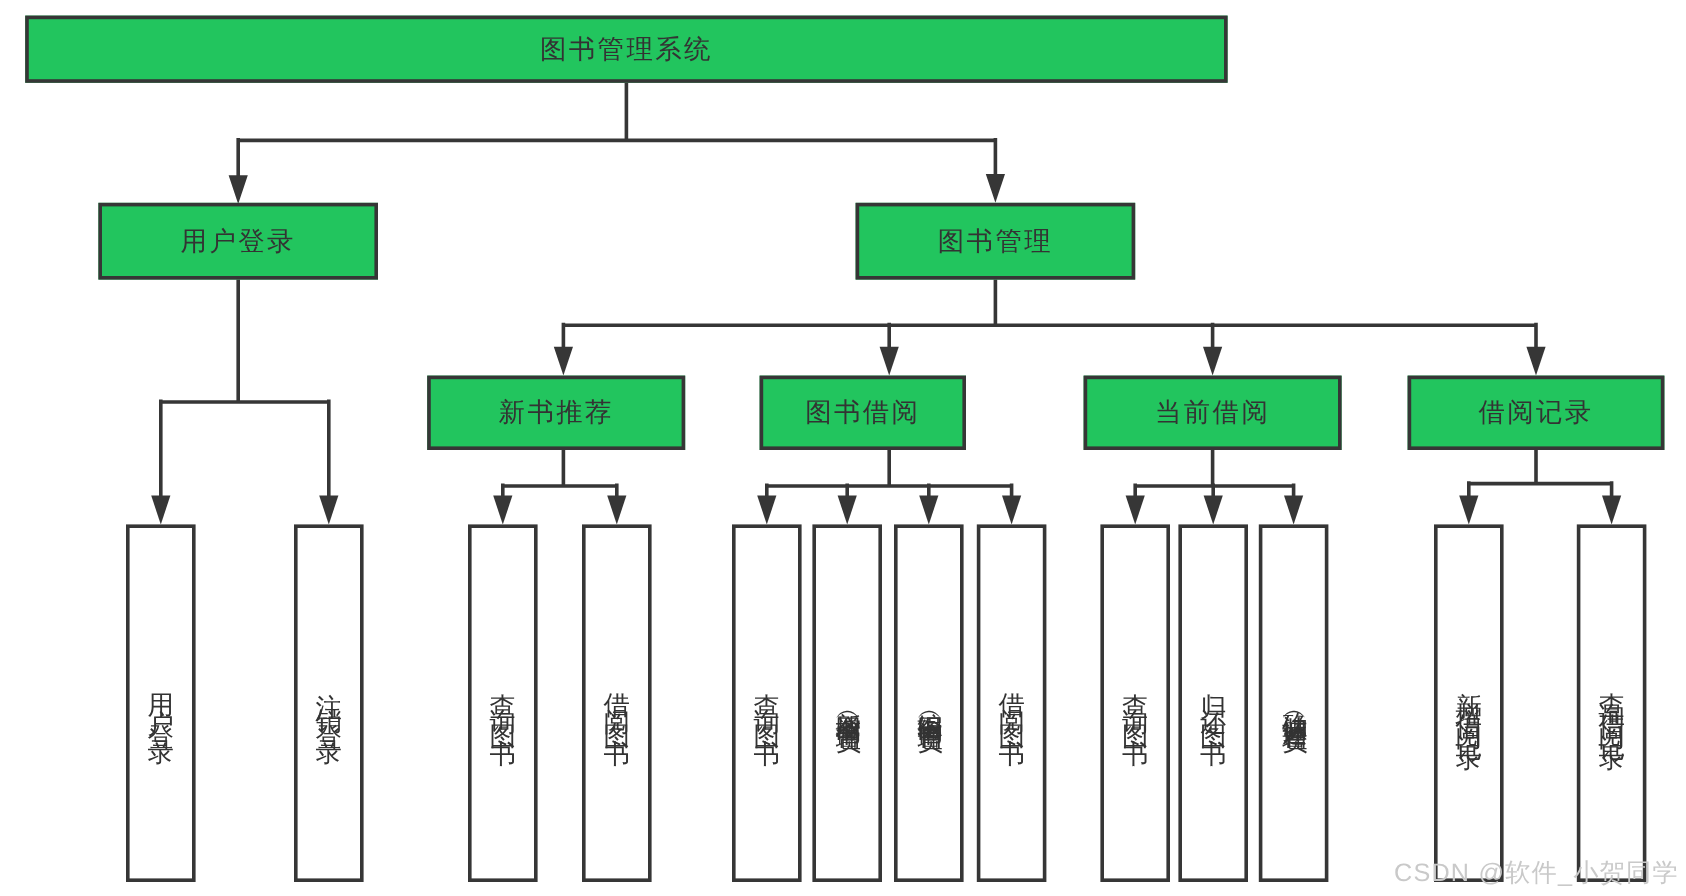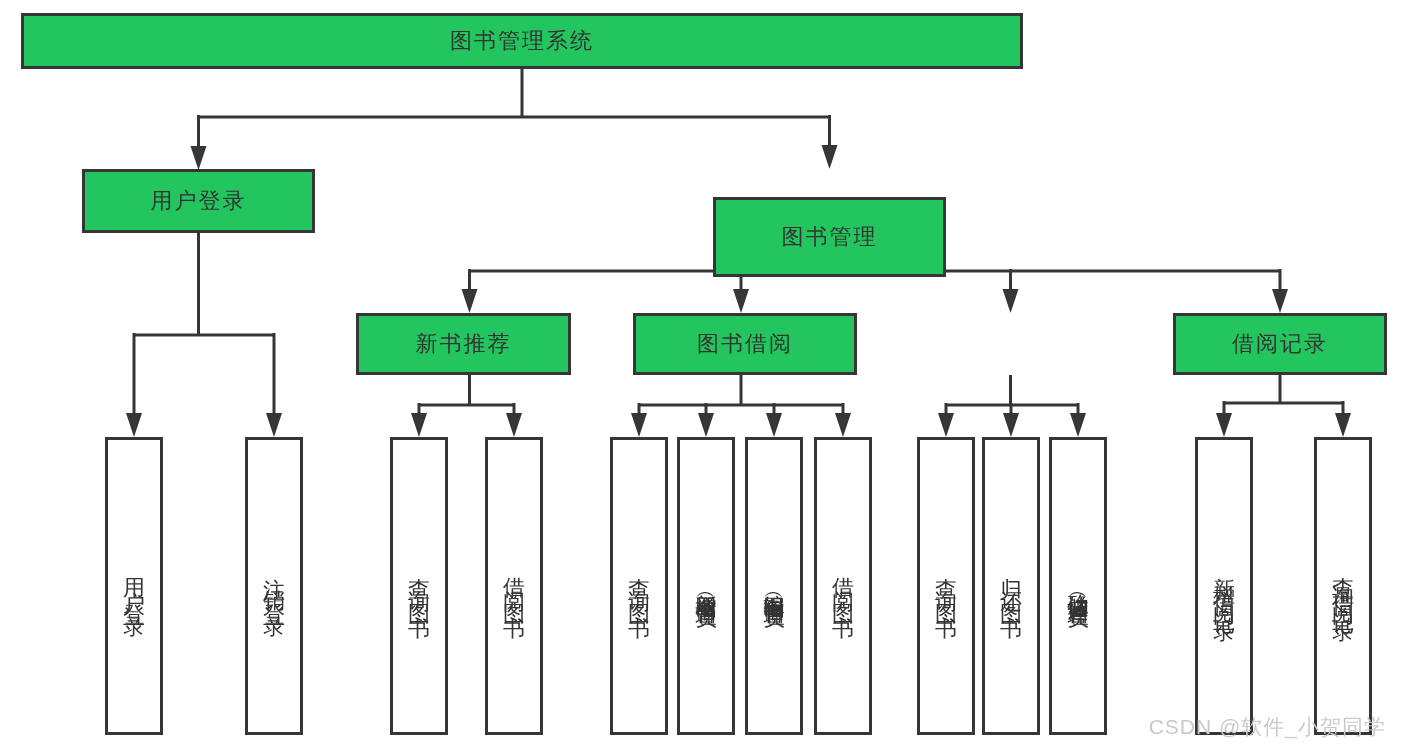--- a/index.html
+++ b/index.html
@@ -26,21 +26,21 @@
     border:3px solid #363636;
     display:flex;align-items:center;justify-content:center;
     writing-mode:vertical-rl;text-orientation:mixed;
     font-size:22px;color:#333333;
     box-sizing:border-box;
   }
   .ls-wide{letter-spacing:13px;}
   .ls-mid{letter-spacing:9px;}
   .ls-tight{letter-spacing:2px;font-size:21px;}
   #watermark{
-    position:absolute;right:19px;bottom:6px;
+    position:absolute;right:6px;bottom:6px;
     font-size:21px;color:#c9c9c9;letter-spacing:1px;
     white-space:nowrap;
     text-align:right;
   }
 </style>
 </head>
 <body>
 
 <div id="canvas">
 
@@ -83,24 +83,25 @@
       <polygon points="1011,437 1003,413 1019,413"></polygon>
       <polygon points="1078,437 1070,413 1086,413"></polygon>
       <polygon points="1224,437 1216,413 1232,413"></polygon>
       <polygon points="1343,437 1335,413 1351,413"></polygon>
     </g>
   </svg>
 
   <div class="node" style="left:21px;top:13px;width:1002px;height:56px;">图书管理系统</div>
 
   <div class="node" style="left:82px;top:169px;width:233px;height:64px;">用户登录</div>
-  <div class="node" style="left:713px;top:169px;width:233px;height:80px;margin-top:28px;">图书管理</div>
+  <div class="node" style="left:713px;top:169px;width:233px;height:64px;">图书管理</div>
 
   <div class="node" style="left:356px;top:313px;width:215px;height:62px;">新书推荐</div>
-  <div class="node" style="left:633px;top:313px;width:224px;height:62px;">图书借阅</div>
+  <div class="node" style="left:633px;top:313px;width:172px;height:62px;">图书借阅</div>
+  <div class="node" style="left:903px;top:313px;width:215px;height:62px;">当前借阅</div>
   <div class="node" style="left:1173px;top:313px;width:214px;height:62px;">借阅记录</div>
 
   <div class="vnode ls-wide" style="left:105px;top:437px;width:58px;height:298px;">用户登录</div>
   <div class="vnode ls-wide" style="left:245px;top:437px;width:58px;height:298px;">注销登录</div>
 
   <div class="vnode ls-wide" style="left:390px;top:437px;width:58px;height:298px;">查询图书</div>
   <div class="vnode ls-wide" style="left:485px;top:437px;width:58px;height:298px;">借阅图书</div>
 
   <div class="vnode ls-wide" style="left:610px;top:437px;width:58px;height:298px;">查询图书</div>
   <div class="vnode ls-tight" style="left:677px;top:437px;width:58px;height:298px;">新增图书（管理员）</div>

